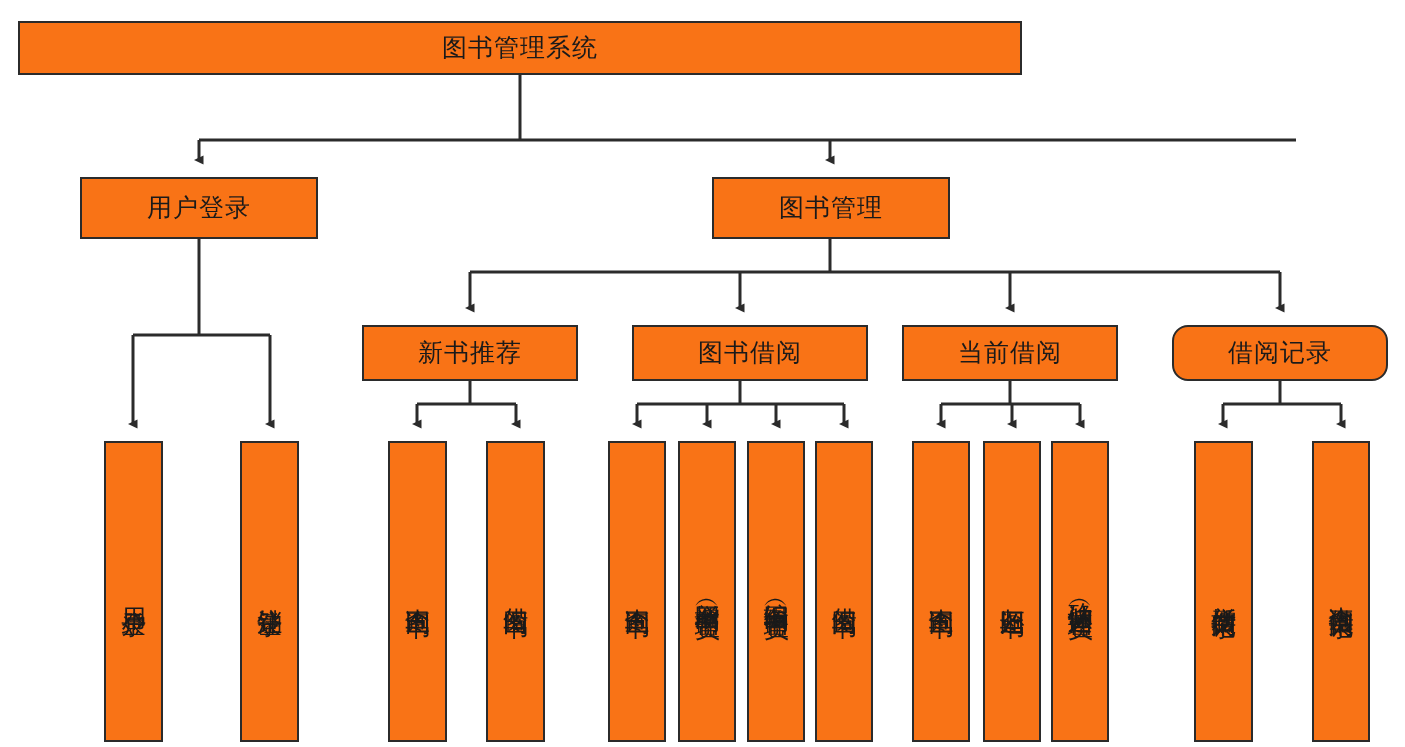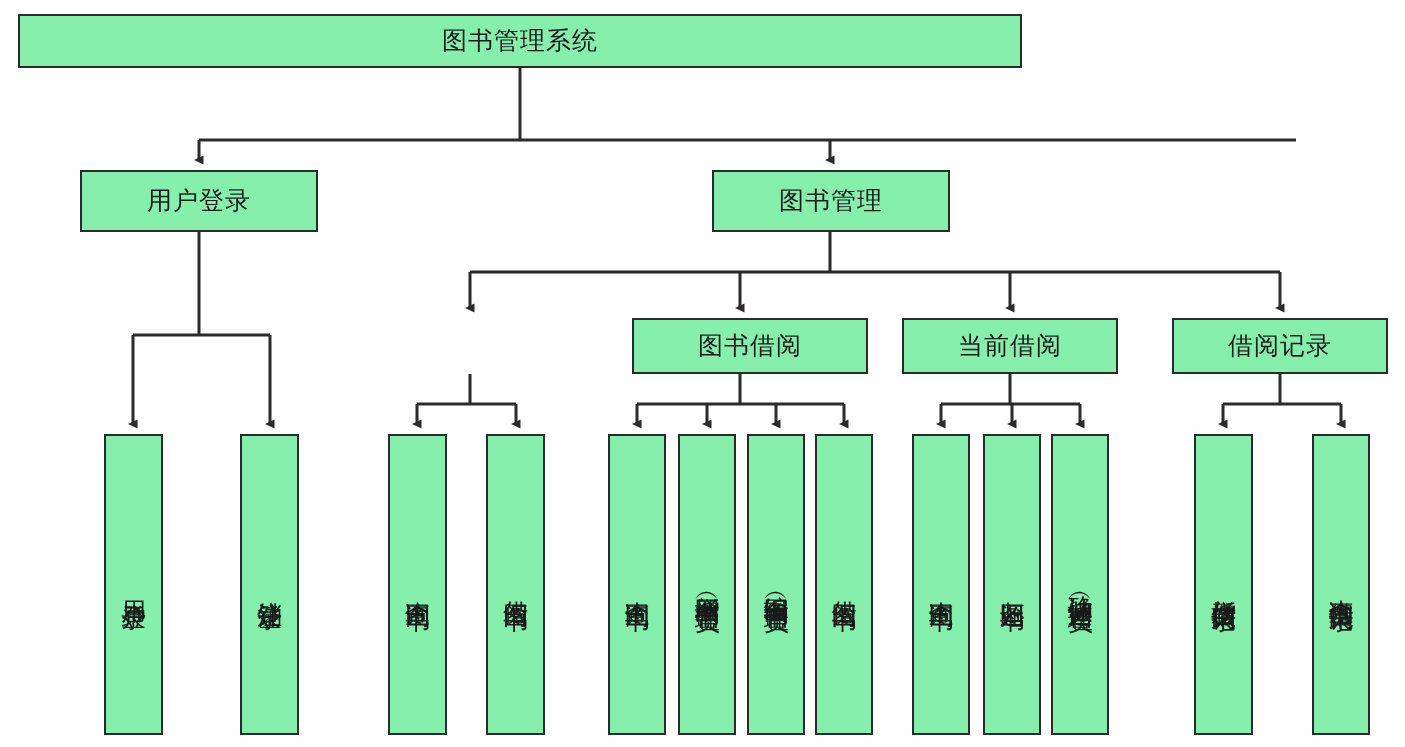--- a/index.html
+++ b/index.html
@@ -21,26 +21,27 @@
     position: absolute;
     left: 0;
     top: 0;
     width: 1405px;
     height: 747px;
     pointer-events: none;
   }
   .node {
     position: absolute;
     box-sizing: border-box;
-    background: #86efac;
+    background: #f97316;
     border: 2.5px solid #2b2b2b;
     display: flex;
     align-items: center;
     justify-content: center;
     color: #1a1a1a;
+    margin-top: 7px;
   }
   .node .label {
     display: block;
     text-align: center;
     line-height: 1.05;
   }
   
   .node.h .label {
     font-size: 25px;
     letter-spacing: 1px;
@@ -128,27 +129,30 @@
     <span class="label">图书管理系统</span>
   </div>
 
   <div class="node h" style="left:80px; top:170px; width:238px; height:62px;">
     <span class="label">用户登录</span>
   </div>
   <div class="node h" style="left:712px; top:170px; width:238px; height:62px;">
     <span class="label">图书管理</span>
   </div>
 
+  <div class="node h" style="left:362px; top:318px; width:216px; height:56px;">
+    <span class="label">新书推荐</span>
+  </div>
   <div class="node h" style="left:632px; top:318px; width:236px; height:56px;">
     <span class="label">图书借阅</span>
   </div>
   <div class="node h" style="left:902px; top:318px; width:216px; height:56px;">
     <span class="label">当前借阅</span>
   </div>
-  <div class="node h" style="left:1172px; top:318px; width:216px; height:56px;">
+  <div class="node h" style="left:1172px; top:318px; width:216px; height:56px;border-radius:16px;">
     <span class="label">借阅记录</span>
   </div>
 
   <div class="node v" style="left:104px; top:434px; width:59px; height:301px;">
     <span class="label">用户登录</span>
   </div>
   <div class="node v" style="left:240px; top:434px; width:59px; height:301px;">
     <span class="label">注销登录</span>
   </div>
   <div class="node v" style="left:388px; top:434px; width:59px; height:301px;">

